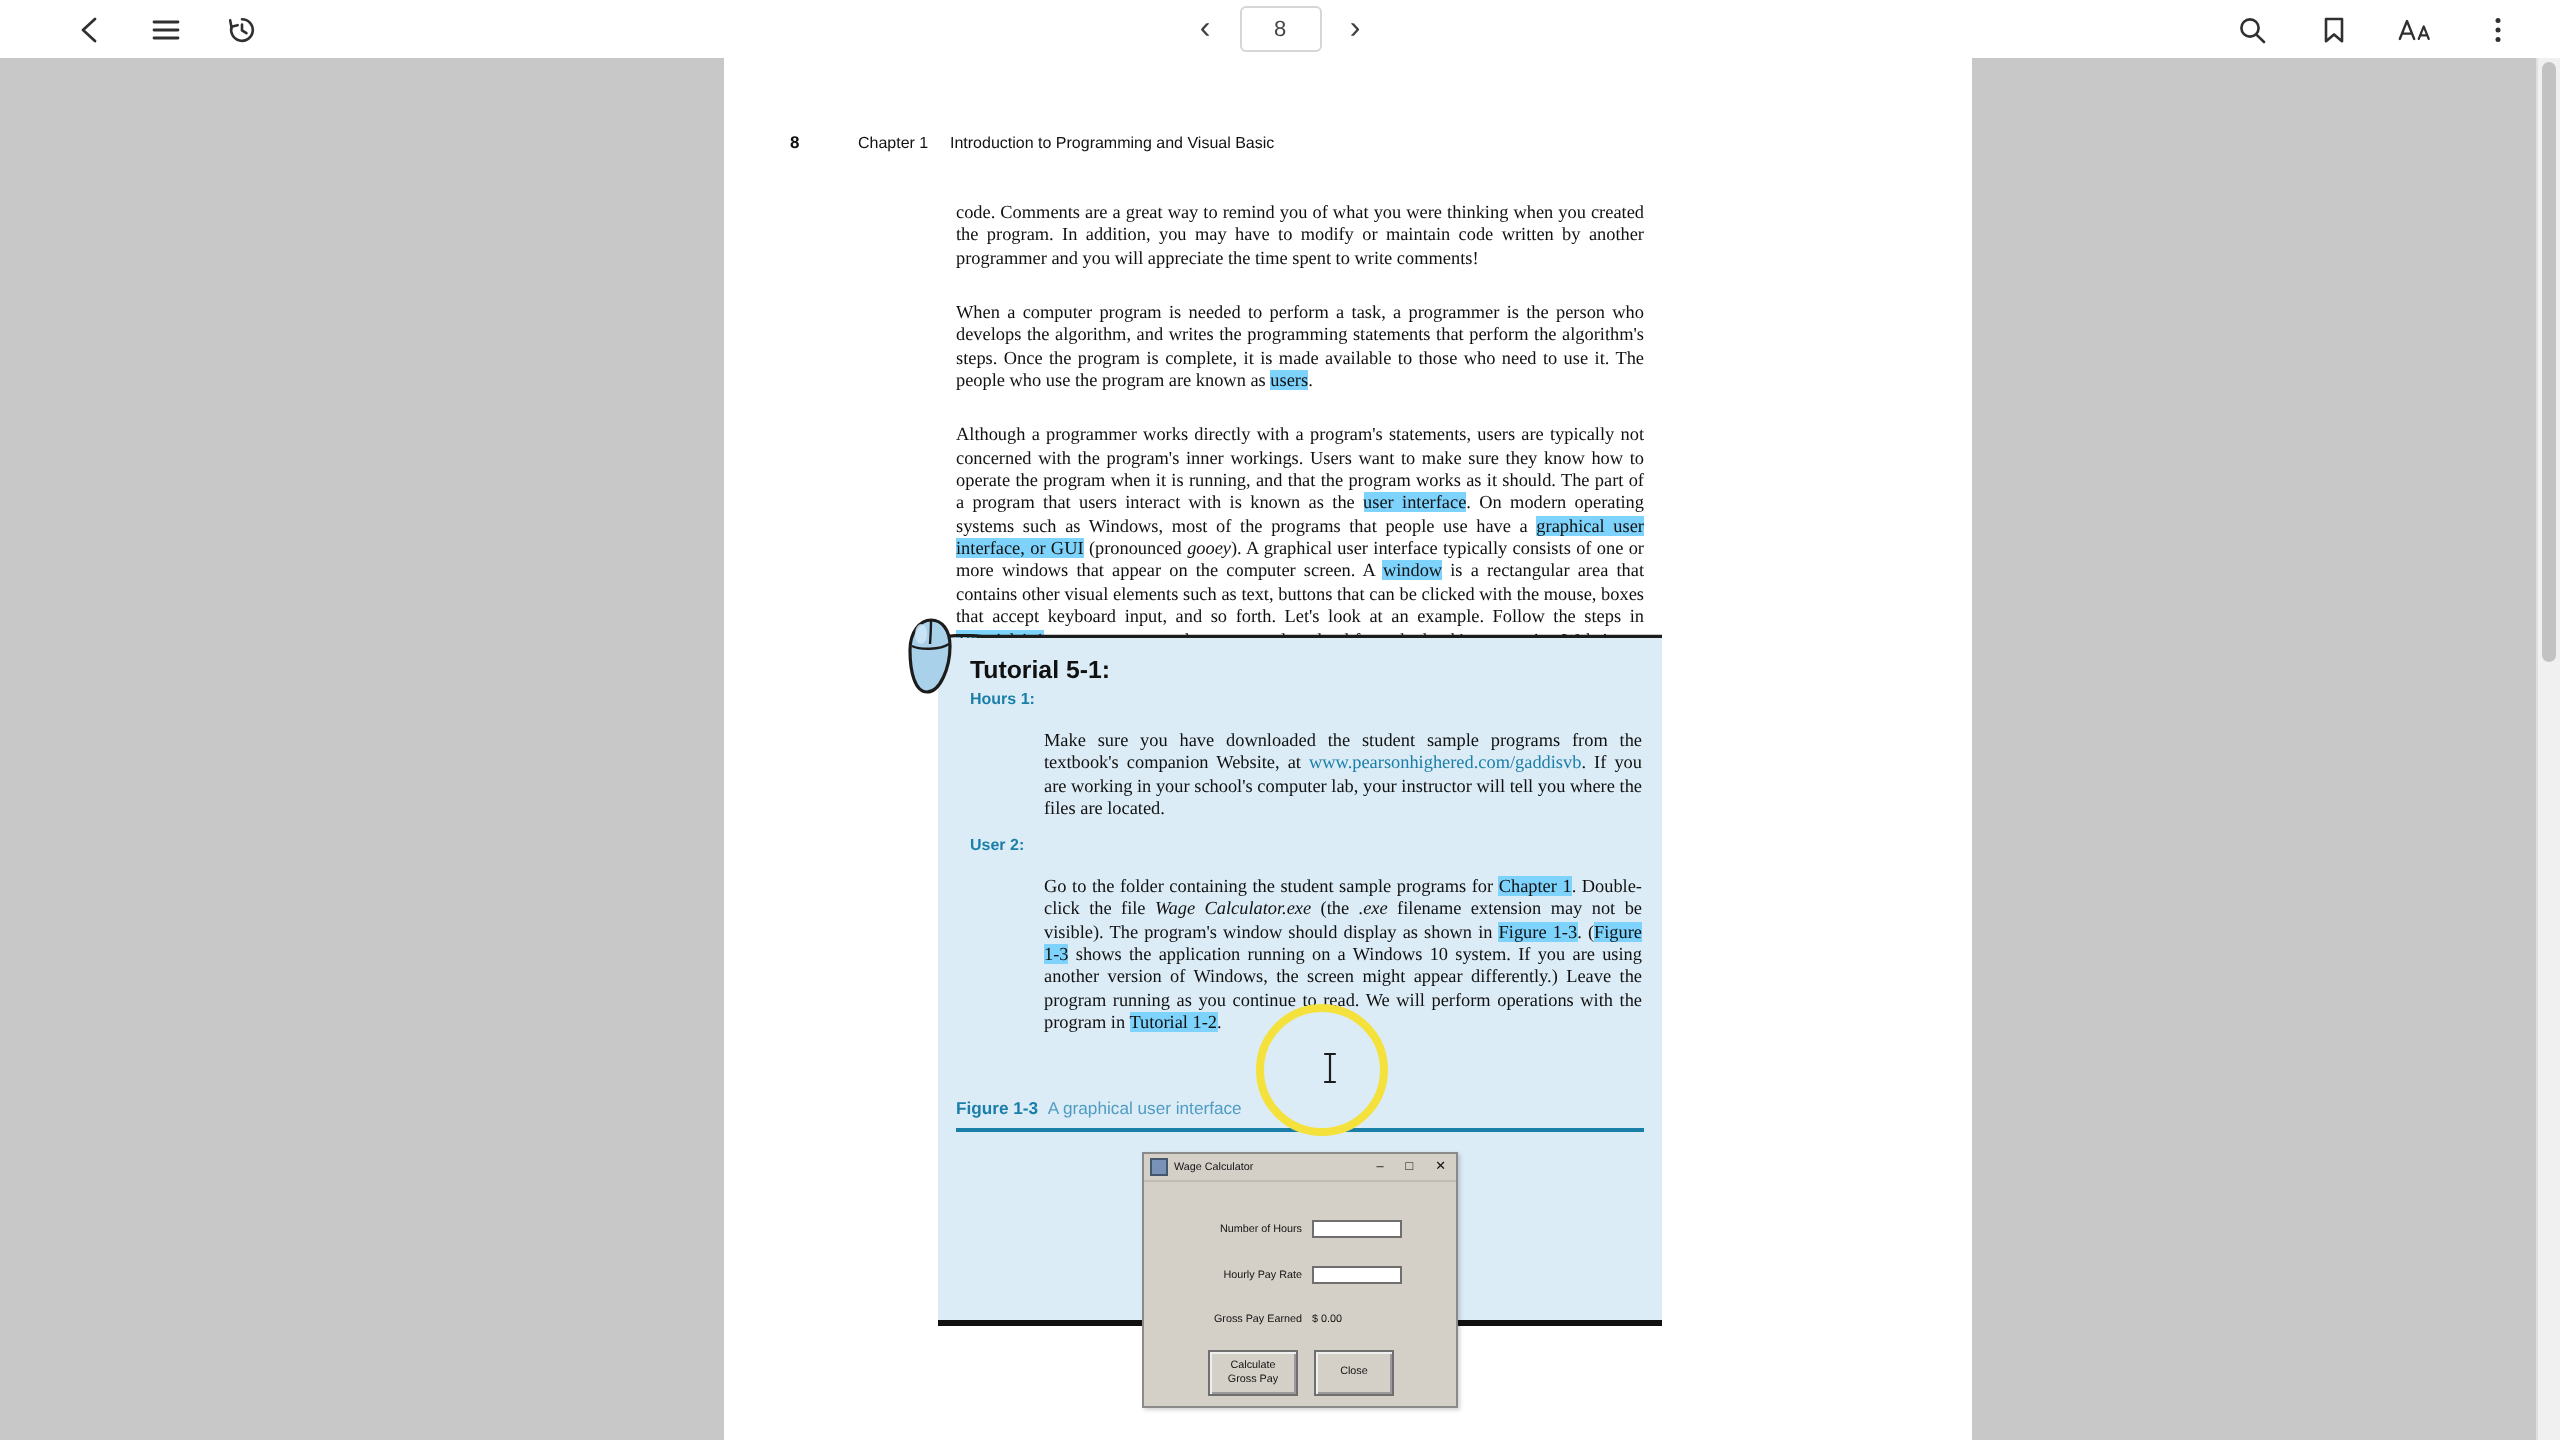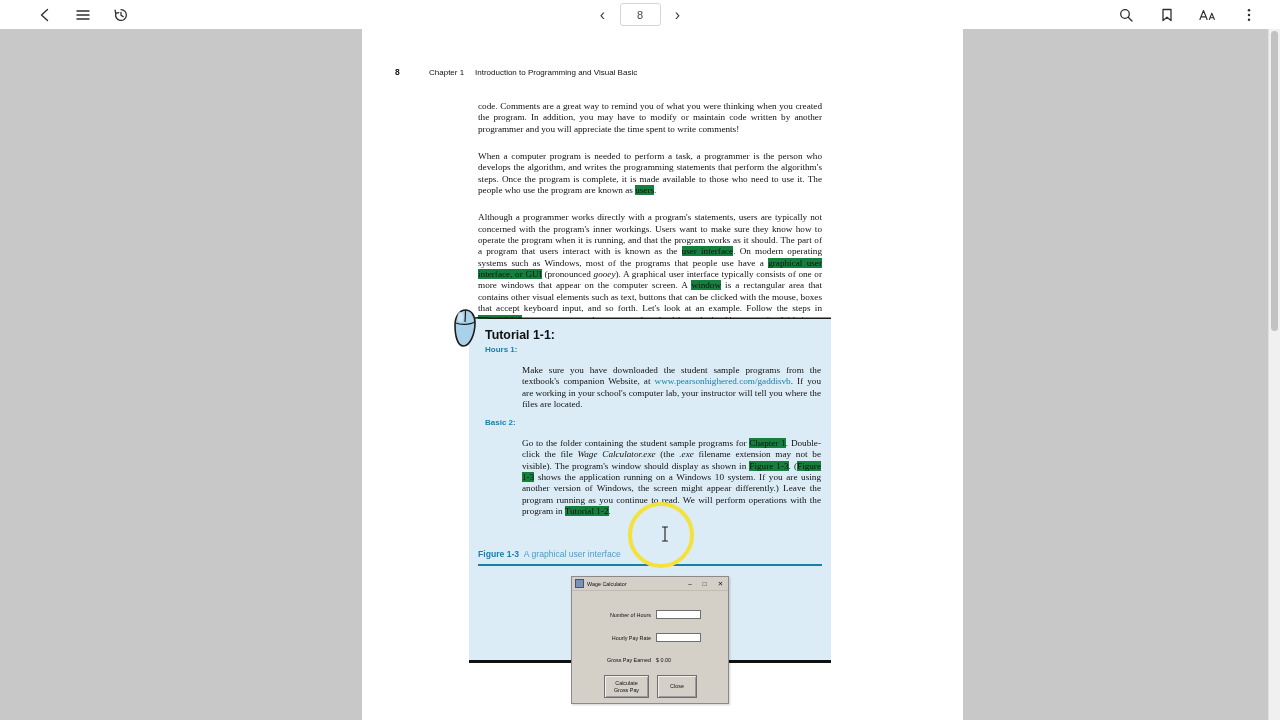--- a/index.html
+++ b/index.html
@@ -24,42 +24,42 @@
   .pagebox{
     width:39px;height:21px;border:1px solid #d6d6d6;border-radius:3px;background:#fff;
     display:flex;align-items:center;justify-content:center;
     font-size:11px;color:#444;font-family:"Liberation Sans",sans-serif;
   }
   .navchev{color:#404040;cursor:pointer;display:flex;align-items:center;justify-content:center;width:14px;height:18px;}
 
   
   .viewport{position:absolute;left:0;top:29px;width:1280px;height:691px;background:#c8c8c8;overflow:hidden;}
   .page{
-    position:absolute;left:362px;top:0;width:569px;height:691px;background:#ffffff;padding-left:32px;
+    position:absolute;left:362px;top:0;width:624px;height:691px;background:#ffffff;
   }
 
   
   .runhead{position:absolute;left:33px;top:32px;width:480px;font-family:"Liberation Sans",sans-serif;}
   .runhead .pnum{font-size:8.5px;font-weight:bold;color:#111;display:inline-block;width:34px;}
   .runhead .chap{font-size:8px;color:#111;display:inline-block;width:46px;}
   .runhead .ttl{font-size:8px;color:#111;}
 
   
   .col{position:absolute;left:116px;top:56px;width:344px;}
   p.body{
     font-family:"Liberation Serif",serif;
     font-size:9.2px;line-height:11.35px;color:#111;text-align:justify;
     margin:16px 0 9px 0;
   }
   h2.sec{
     font-family:"Liberation Sans",sans-serif;
     font-size:12.6px;font-weight:bold;color:#1a7fa8;
     margin:0 0 5px 0;letter-spacing:-0.1px;
   }
-  .hl{background:#15803d;}
+  .hl{background:#7dd3fc;}
   .lnk{color:#1a7fa8;}
 
   
   .tutorial{
     position:absolute;left:107px;top:290px;width:362px;height:344px;
     background:#dcecf6;
     border-bottom:3px solid #111;
     box-sizing:border-box;
   }
   .tut-topline{
@@ -220,29 +220,29 @@
 
     <svg class="mouse" viewBox="0 0 30 42">
       <path d="M5 17 C5 8, 10 2, 15.5 2 C21 2, 25 7, 25 15 C25 26, 20 38, 13.5 38 C7.5 38, 5 28, 5 17 Z" fill="#a9d2ea" stroke="#1c1c1c" stroke-width="1.6"></path>
       <path d="M15.5 2 C15.5 7, 15.2 11, 15 14" fill="none" stroke="#1c1c1c" stroke-width="1.2"></path>
       <path d="M6 15 C10 17, 20 17, 24.5 14" fill="none" stroke="#1c1c1c" stroke-width="1.2"></path>
       <ellipse cx="10.5" cy="9" rx="3" ry="5" fill="#cfe8f6" opacity="0.85"></ellipse>
     </svg>
 
     <div class="tutorial">
       <div class="tut-inner">
-        <div class="tut-title">Tutorial 1-1:</div>
+        <div class="tut-title">Tutorial 5-1:</div>
 
         <div class="step">
           <div class="step-lbl">Hours 1:</div>
           <div class="step-txt"><span>Make sure you have downloaded the student sample programs from the textbook's companion Website, at </span><span class="lnk">www.pearsonhighered.com/gaddisvb</span><span>. If you are working in your school's computer lab, your instructor will tell you where the files are located.</span></div>
         </div>
 
         <div class="step">
-          <div class="step-lbl">Basic 2:</div>
+          <div class="step-lbl">User 2:</div>
           <div class="step-txt"><span>Go to the folder containing the student sample programs for </span><span class="hl">Chapter 1</span><span>. Double-click the file </span><i>Wage Calculator.exe</i><span> (the </span><i>.exe</i><span> filename extension may not be visible). The program's window should display as shown in </span><span class="hl">Figure 1-3</span><span>. (</span><span class="hl">Figure 1-3</span><span> shows the application running on a Windows 10 system. If you are using another version of Windows, the screen might appear differently.) Leave the program running as you continue to read. We will perform operations with the program in </span><span class="hl">Tutorial 1-2</span><span>.</span></div>
         </div>
       </div>
 
       <div class="figcap"><b>Figure 1-3</b>&nbsp;&nbsp;<span>A graphical user interface</span></div>
       <div class="figrule"></div>
 
       <div class="app">
         <div class="app-title">
           <div class="app-ico"></div>

